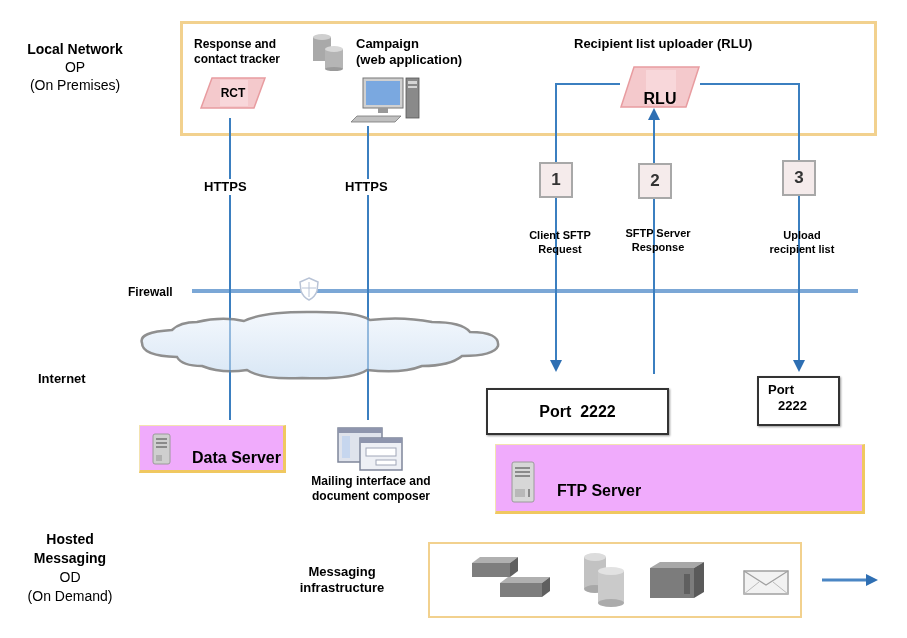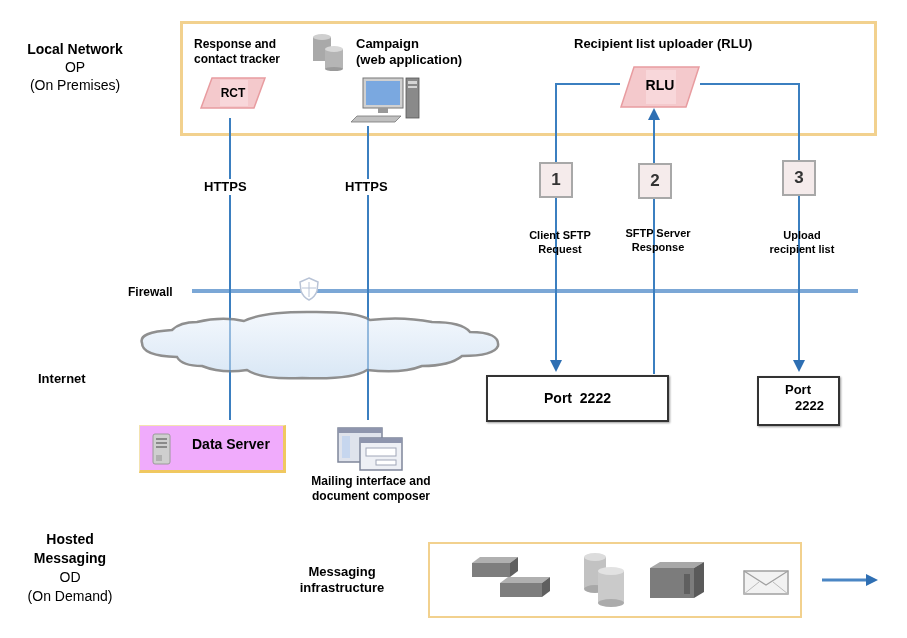--- a/index.html
+++ b/index.html
@@ -4,21 +4,21 @@
 <style>
   html, body { margin:0; padding:0; background:#ffffff; }
   #stage { position:relative; width:907px; height:638px; overflow:hidden; background:#fff;
            font-family:"Liberation Sans", sans-serif; color:#000;border-radius:14px; }
   .abs { position:absolute; }
   .bold { font-weight:bold; }
   .center { text-align:center; }
   .t13 { font-size:13px; line-height:16px; }
   .t12 { font-size:12px; line-height:15px; }
   .t11 { font-size:11px; line-height:14px; }
-  .t14 { font-size:14px; line-height:17px; }
+  .t14 { font-size:16px; line-height:17px;margin-top:13px; }
   .zone { font-size:14px; line-height:18px; text-align:center; }
   .zone .b { font-weight:bold; }
   .goldbox { border:3px solid #f2d18e; box-sizing:border-box; }
   .goldfill { background:#f0abfc; border:1px solid #f3e3b0; border-bottom:3px solid #f0c860; border-right:3px solid #f0c860; box-sizing:border-box; }
   .vline { background:#3b7fc0; width:2px; }
   .stepbox { width:34px; height:36px; background:#f5ebeb; border:2px solid #a8a8a8; box-sizing:border-box;
              font-size:17px; font-weight:bold; color:#333; display:flex; align-items:center; justify-content:center; }
   .portbox { background:#fff; border:2px solid #333; box-shadow:1px 1px 2px #999; box-sizing:border-box; font-weight:bold; }
   svg { overflow:visible; }
 </style>
@@ -144,21 +144,21 @@
   <div class="abs bold t11 center" style="left:613px; top:226px; width:90px;">
     <div>SFTP Server</div>
     <div>Response</div>
   </div>
   <div class="abs bold t11 center" style="left:757px; top:228px; width:90px;text-align:center;">
     <div>Upload</div>
     <div>recipient list</div>
   </div>
 
   <div class="abs portbox t14" style="left:486px; top:375px; width:183px; height:47px; display:flex; align-items:center; justify-content:center; white-space:pre;">Port  2222</div>
-  <div class="abs portbox t13" style="left:757px; top:376px; width:83px; height:50px; padding:4px 0 0 26px;">
+  <div class="abs portbox t13" style="left:757px; top:376px; width:83px; height:50px; padding:4px 0 0 9px;">
     <div>Port</div>
     <div style="padding-left:10px;">2222</div>
   </div>
 
   <div class="abs goldfill" style="left:139px; top:425px; width:147px; height:48px;">
     <svg class="abs" style="left:12px; top:7px;" width="20" height="32">
       <rect x="1" y="1" width="17" height="30" rx="2" fill="#cfcfcf" stroke="#9a9a9a"></rect>
       <rect x="4" y="5" width="11" height="2" fill="#8a8a8a"></rect>
       <rect x="4" y="9" width="11" height="2" fill="#8a8a8a"></rect>
       <rect x="4" y="13" width="11" height="2" fill="#8a8a8a"></rect>
@@ -174,20 +174,31 @@
     <rect x="24" y="12" width="42" height="32" fill="#eef0f5" stroke="#7f869a" stroke-width="1.5"></rect>
     <rect x="24" y="12" width="42" height="5" fill="#8e95ad"></rect>
     <rect x="30" y="22" width="30" height="8" fill="#fff" stroke="#a0a6b8"></rect>
     <rect x="40" y="34" width="20" height="5" fill="#fff" stroke="#a0a6b8"></rect>
   </svg>
   <div class="abs bold t12 center" style="left:296px; top:474px; width:150px;">
     <div>Mailing interface and</div>
     <div>document composer</div>
   </div>
 
+  <div class="abs goldfill" style="left:495px; top:444px; width:370px; height:70px;">
+    <svg class="abs" style="left:15px; top:16px;" width="24" height="42">
+      <rect x="1" y="1" width="22" height="40" rx="2" fill="#d7d7d7" stroke="#9a9a9a"></rect>
+      <rect x="4" y="6" width="15" height="2" fill="#8a8a8a"></rect>
+      <rect x="4" y="10" width="15" height="2" fill="#8a8a8a"></rect>
+      <rect x="4" y="14" width="15" height="2" fill="#8a8a8a"></rect>
+      <rect x="4" y="28" width="10" height="8" fill="#b8b8b8"></rect>
+      <rect x="17" y="28" width="2" height="8" fill="#8a8a8a"></rect>
+    </svg>
+    <div class="abs bold t14" style="left:61px; top:24px;">FTP Server</div>
+  </div>
 
   <div class="abs bold t13 center" style="left:282px; top:564px; width:120px;">
     <div>Messaging</div>
     <div>infrastructure</div>
   </div>
   <div class="abs goldbox" style="left:428px; top:542px; width:374px; height:76px; border-width:2px;"></div>
 
   <svg class="abs" style="left:470px; top:555px;" width="90" height="48">
     <polygon points="2,8 40,8 48,2 10,2" fill="#b0b0b0"></polygon>
     <rect x="2" y="8" width="38" height="14" fill="#7e7e7e"></rect>

